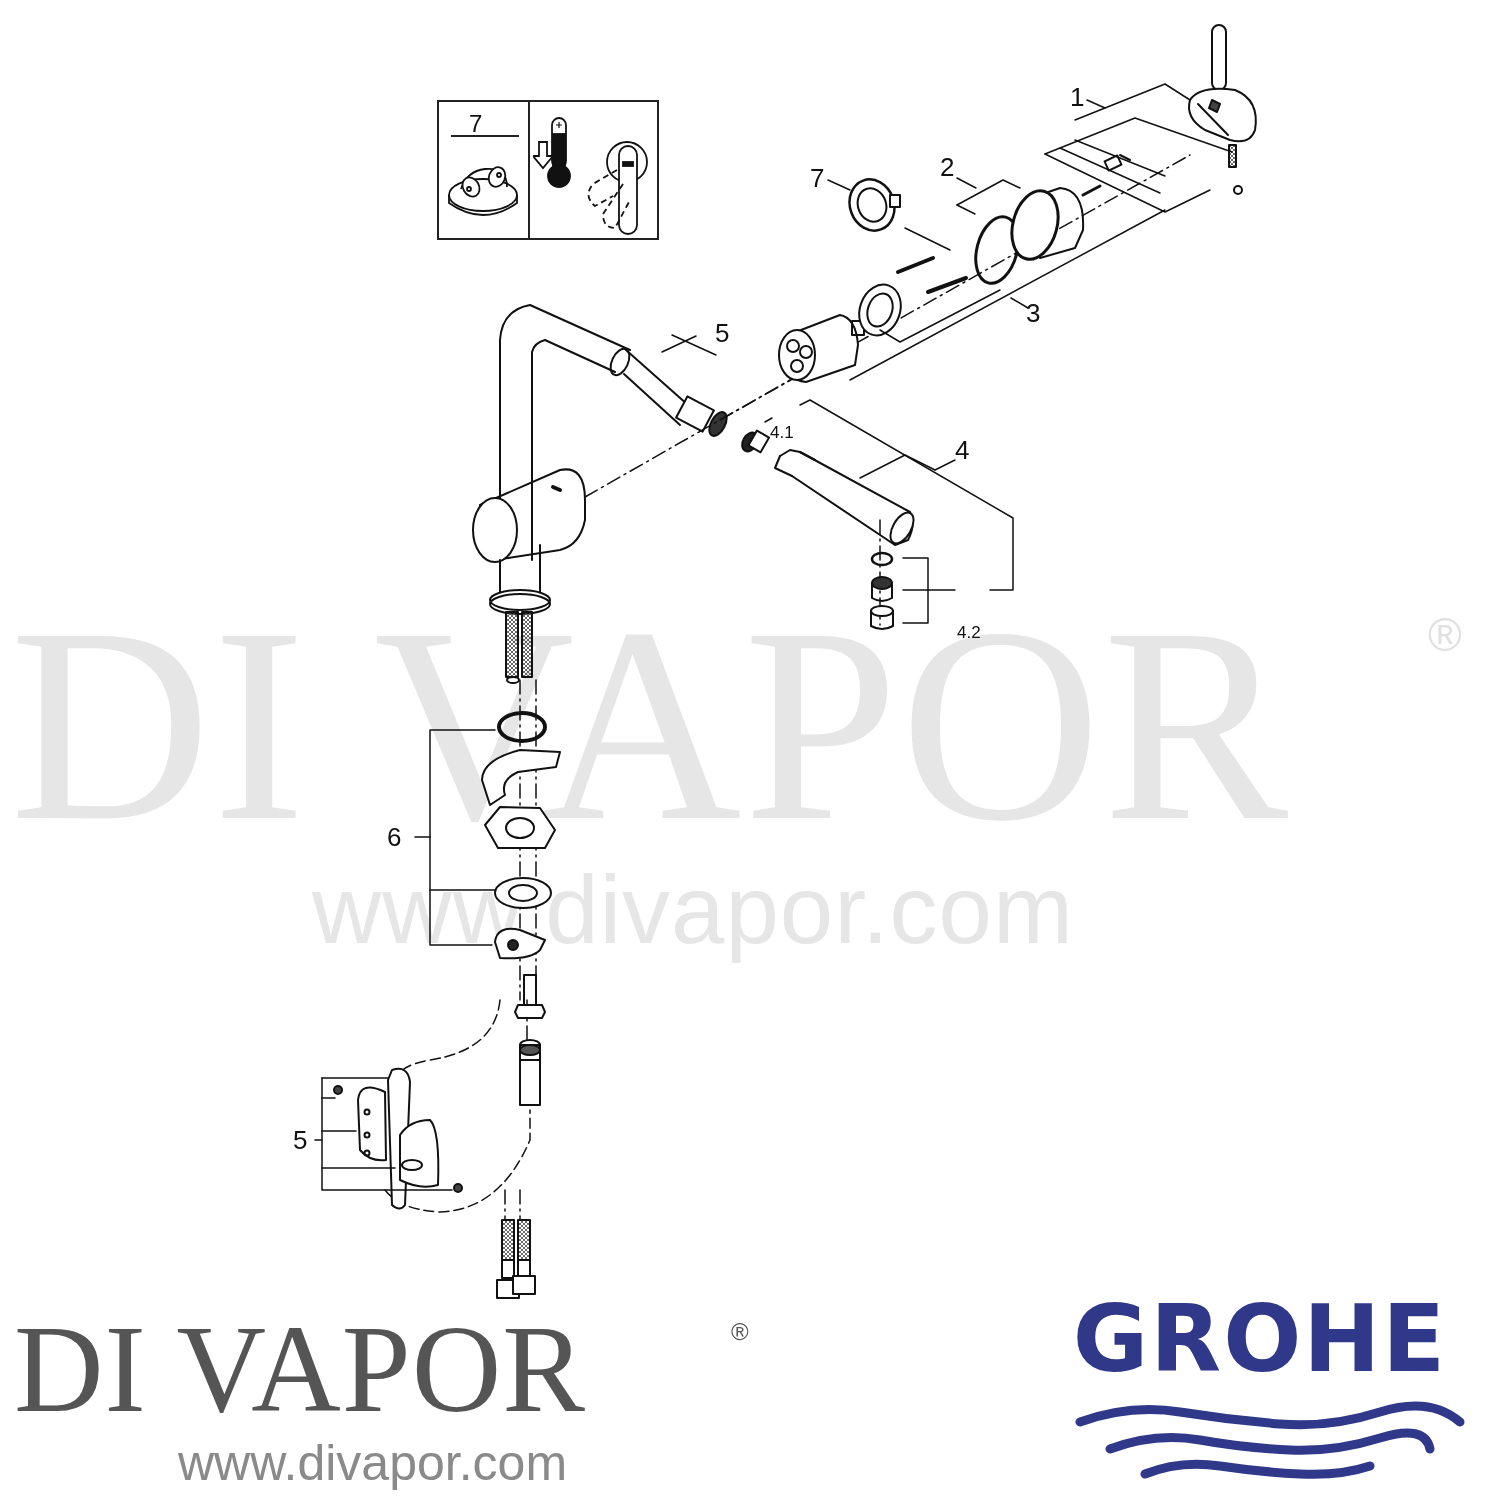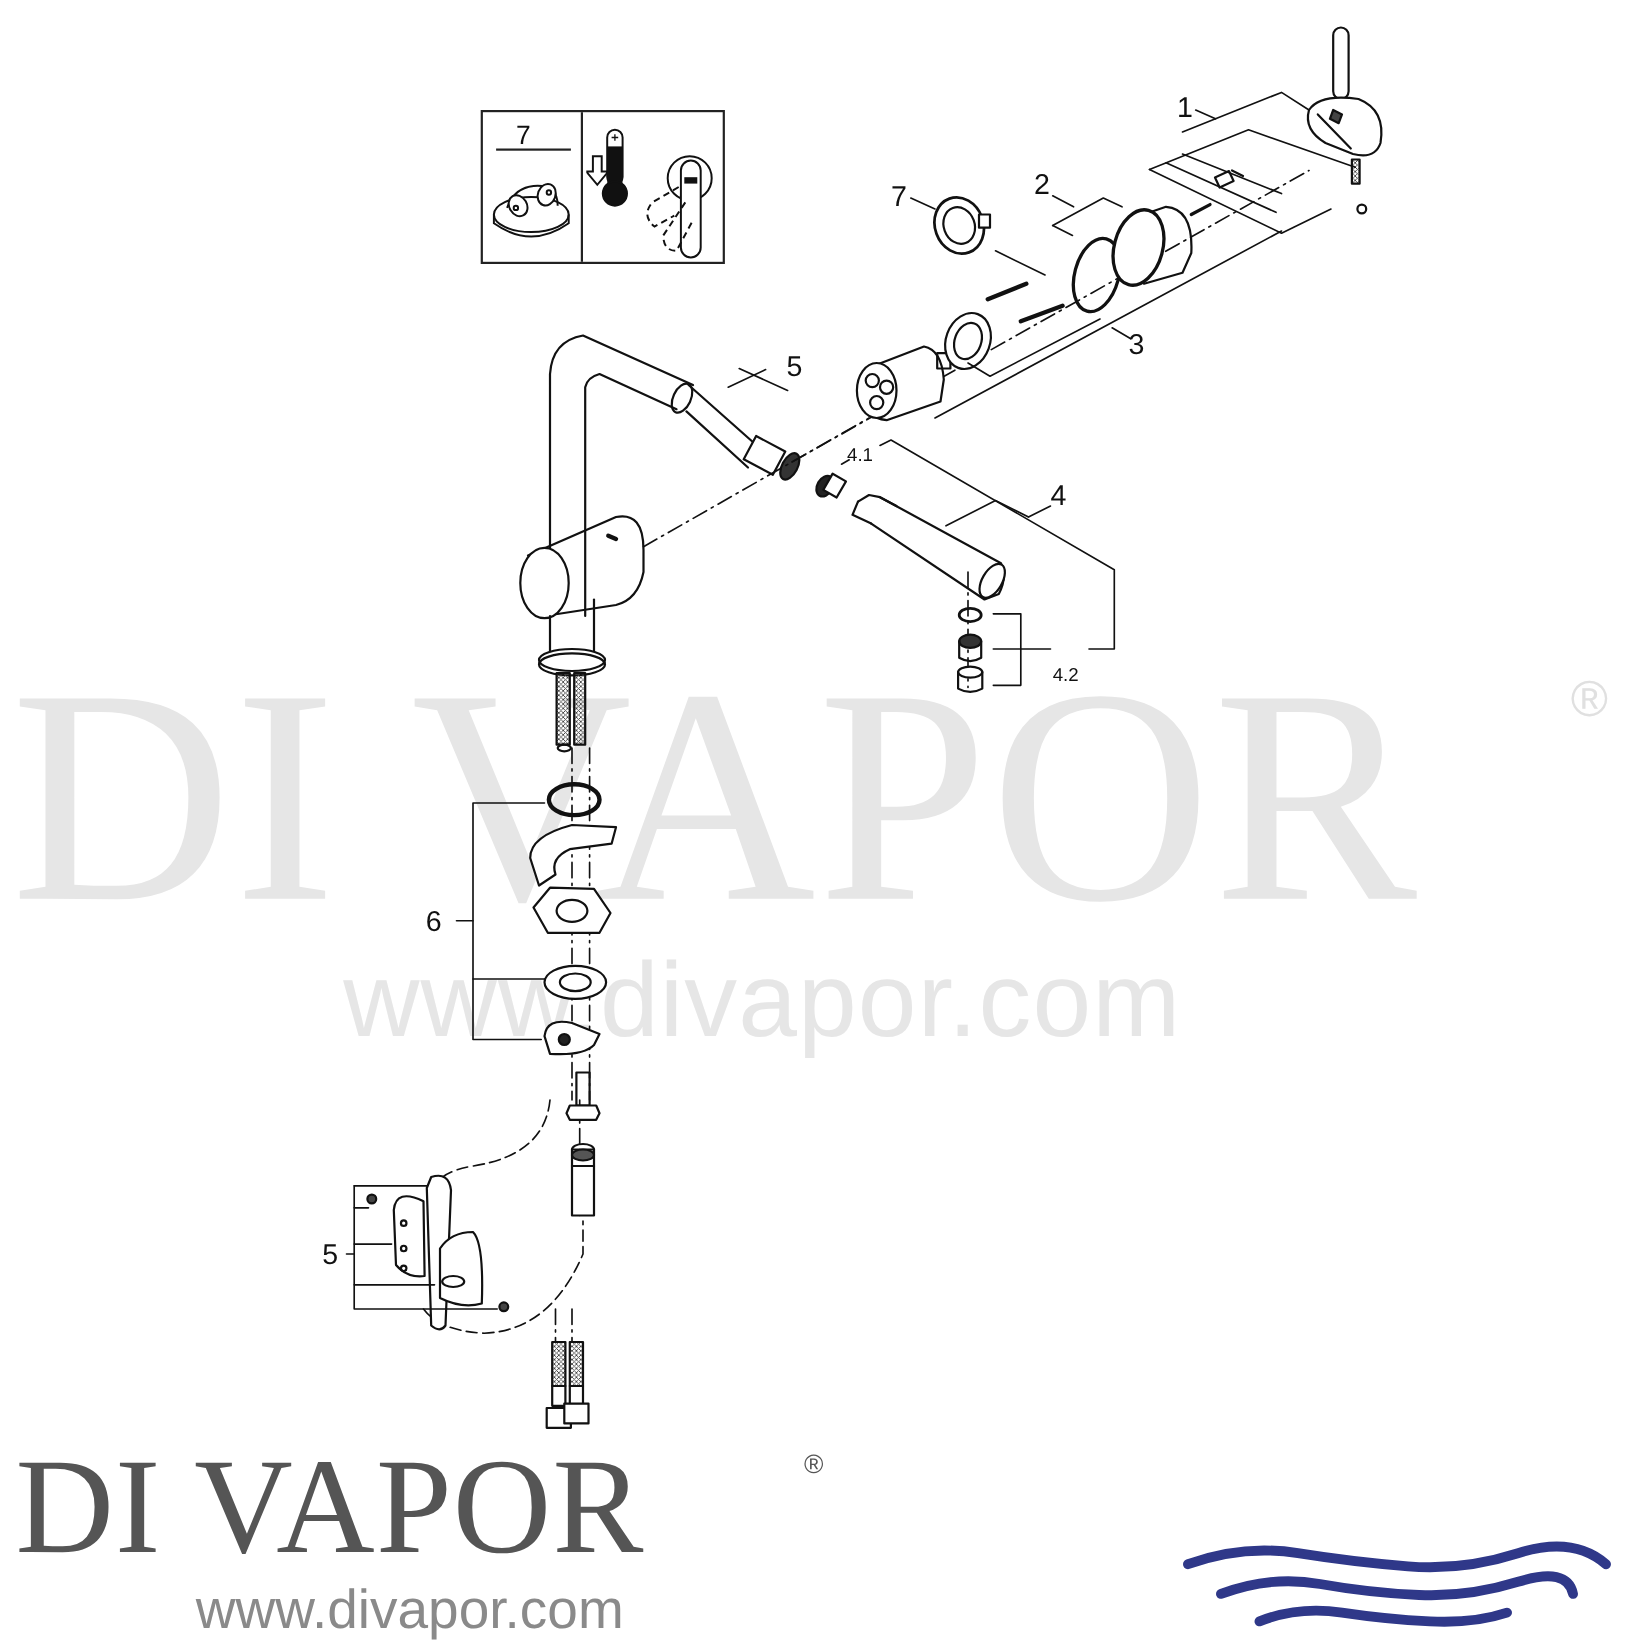--- a/index.html
+++ b/index.html
@@ -2,21 +2,21 @@
 <html><head>
   <meta charset="utf-8">
   <style>
     html, body { margin: 0; padding: 0; background: #ffffff; }
     body { width: 1500px; height: 1500px; position: relative; overflow: hidden;
            font-family: "Liberation Sans", sans-serif; }
     .abs { position: absolute; }
     #diagram { position: absolute; left: 0; top: 0; width: 1500px; height: 1500px; }
     .callout { position: absolute; font-family: "Liberation Sans", sans-serif;
                color: #111; font-size: 26px; line-height: 1; }
-    .callout.small { font-size: 17px; }
+    .callout.small { font-size: 17px; margin-top: 19px; }
     .wm-big { position: absolute; left: 10px; top: 585px; font-family: "Liberation Serif", serif;
               font-size: 278px; letter-spacing: 2px; color: #e6e6e6; line-height: 1; white-space: nowrap; }
     .wm-reg { position: absolute; left: 1428px; top: 612px; font-family: "Liberation Sans", sans-serif;
               font-size: 46px; color: #e0e0e0; line-height: 1; }
     .wm-url { position: absolute; left: 312px; top: 862px; font-family: "Liberation Sans", sans-serif;
               font-weight: 300; font-size: 96px; color: #e6e6e6; line-height: 1; letter-spacing: 1px; }
     .brand-dv { position: absolute; left: 14px; top: 1308px; font-family: "Liberation Serif", serif;
                 font-size: 124px; color: #555555; line-height: 1; white-space: nowrap; letter-spacing: 1px; }
     .brand-dv-reg { position: absolute; left: 731px; top: 1318px; font-family: "Liberation Sans", sans-serif;
                     font-size: 24px; color: #555555; }
@@ -271,18 +271,19 @@
       <path d="M90 78 L70 108 Q70 122 82 122 L96 96" stroke-dasharray="6 4"></path>
     </g>
   </svg>
 </div>
 
 <div class="brand-dv">DI VAPOR</div>
 <div class="brand-dv-reg">®</div>
 <div class="brand-url">www.divapor.com</div>
 
 <div class="grohe">
+  <div class="grohe-text">GROHE</div>
   <svg class="abs" style="left:0;top:100px;" width="440" height="90" viewBox="0 0 440 90" fill="none" stroke="#2f3889" stroke-width="9" stroke-linecap="round">
     <path d="M40 28 Q90 10 140 18 T240 30 T340 18 T420 28"></path>
     <path d="M70 55 Q115 38 160 46 T250 56 T340 44 T390 55"></path>
     <path d="M105 80 Q140 66 180 72 T260 80 T330 72"></path>
   </svg>
 </div>
 
 </body></html>

